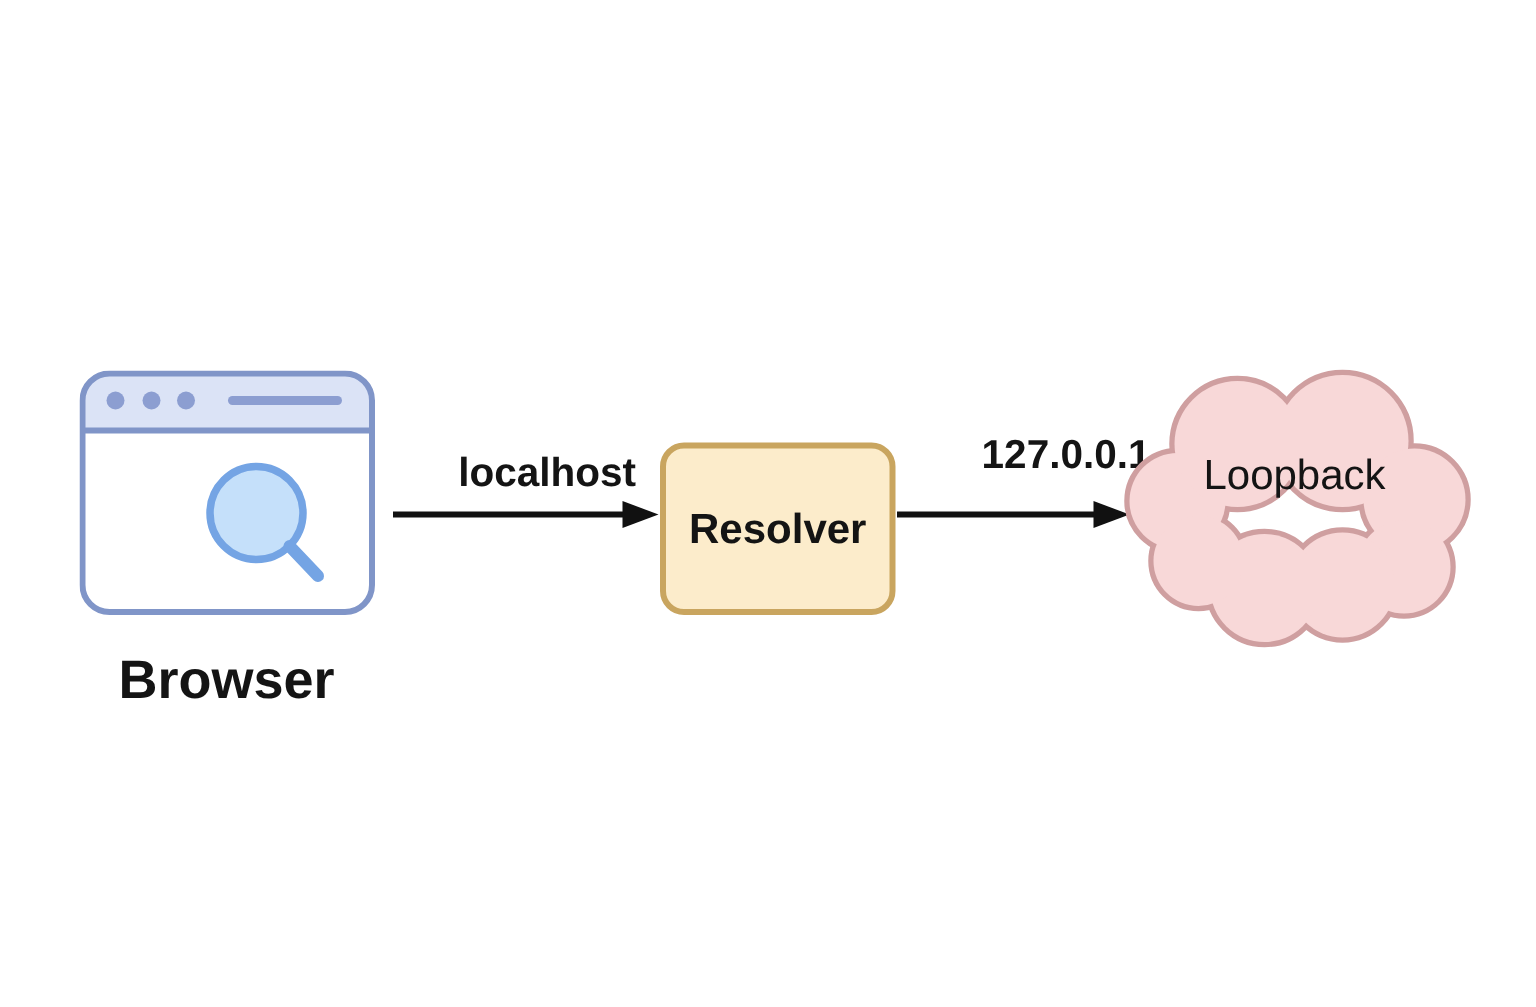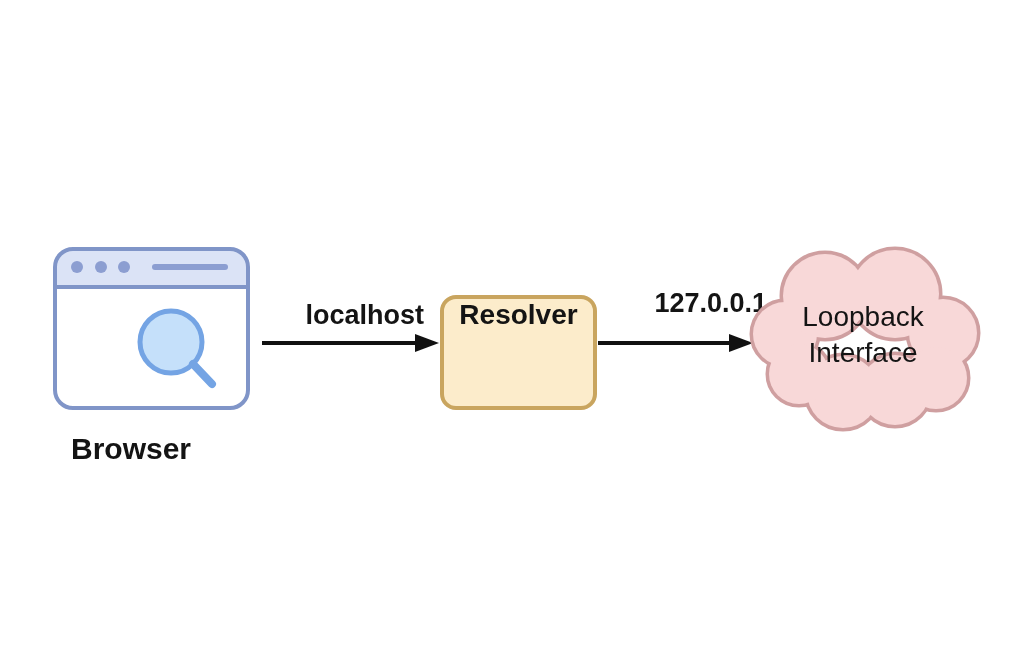--- a/index.html
+++ b/index.html
@@ -12,23 +12,23 @@
     width: 1024px;
     height: 671px;
     background: #ffffff;
     overflow: hidden;
     font-family: "Liberation Sans", "DejaVu Sans", sans-serif;
     color: #111111;
   }
   .abs { position: absolute; }
   .node-label {
     position: absolute;
-    text-align: left;
+    text-align: center;
     font-weight: 700;
-    font-size: 30px;
+    font-size: 36px;
     color: #141414;
     letter-spacing: 0px;
   }
   .edge-label {
     position: absolute;
     text-align: right;
     font-weight: 700;
     font-size: 27px;
     color: #141414;
   }
@@ -36,21 +36,21 @@
     position: absolute;
     left: 440px;
     top: 295px;
     width: 157px;
     height: 115px;
     box-sizing: border-box;
     background: #fceccb;
     border: 4px solid #c9a55f;
     border-radius: 16px;
     display: flex;
-    align-items: flex-start;
+    align-items: center;
     justify-content: center;
     font-weight: 700;
     font-size: 28px;
     color: #141414;
   }
   .cloud-text {
     position: absolute;
     left: 763px;
     top: 299px;
     width: 200px;
@@ -129,16 +129,15 @@
       <circle cx="200" cy="95" r="34"></circle>
       <circle cx="193" cy="140" r="31"></circle>
       <circle cx="152" cy="152" r="35"></circle>
       <circle cx="100" cy="154" r="36"></circle>
       <circle cx="56" cy="136" r="30"></circle>
     </g>
   </svg>
 
   <div class="cloud-text">
     <div>Loopback</div>
-    <div>Interface</div>
   </div>
 
 </div>
 
 </body></html>

